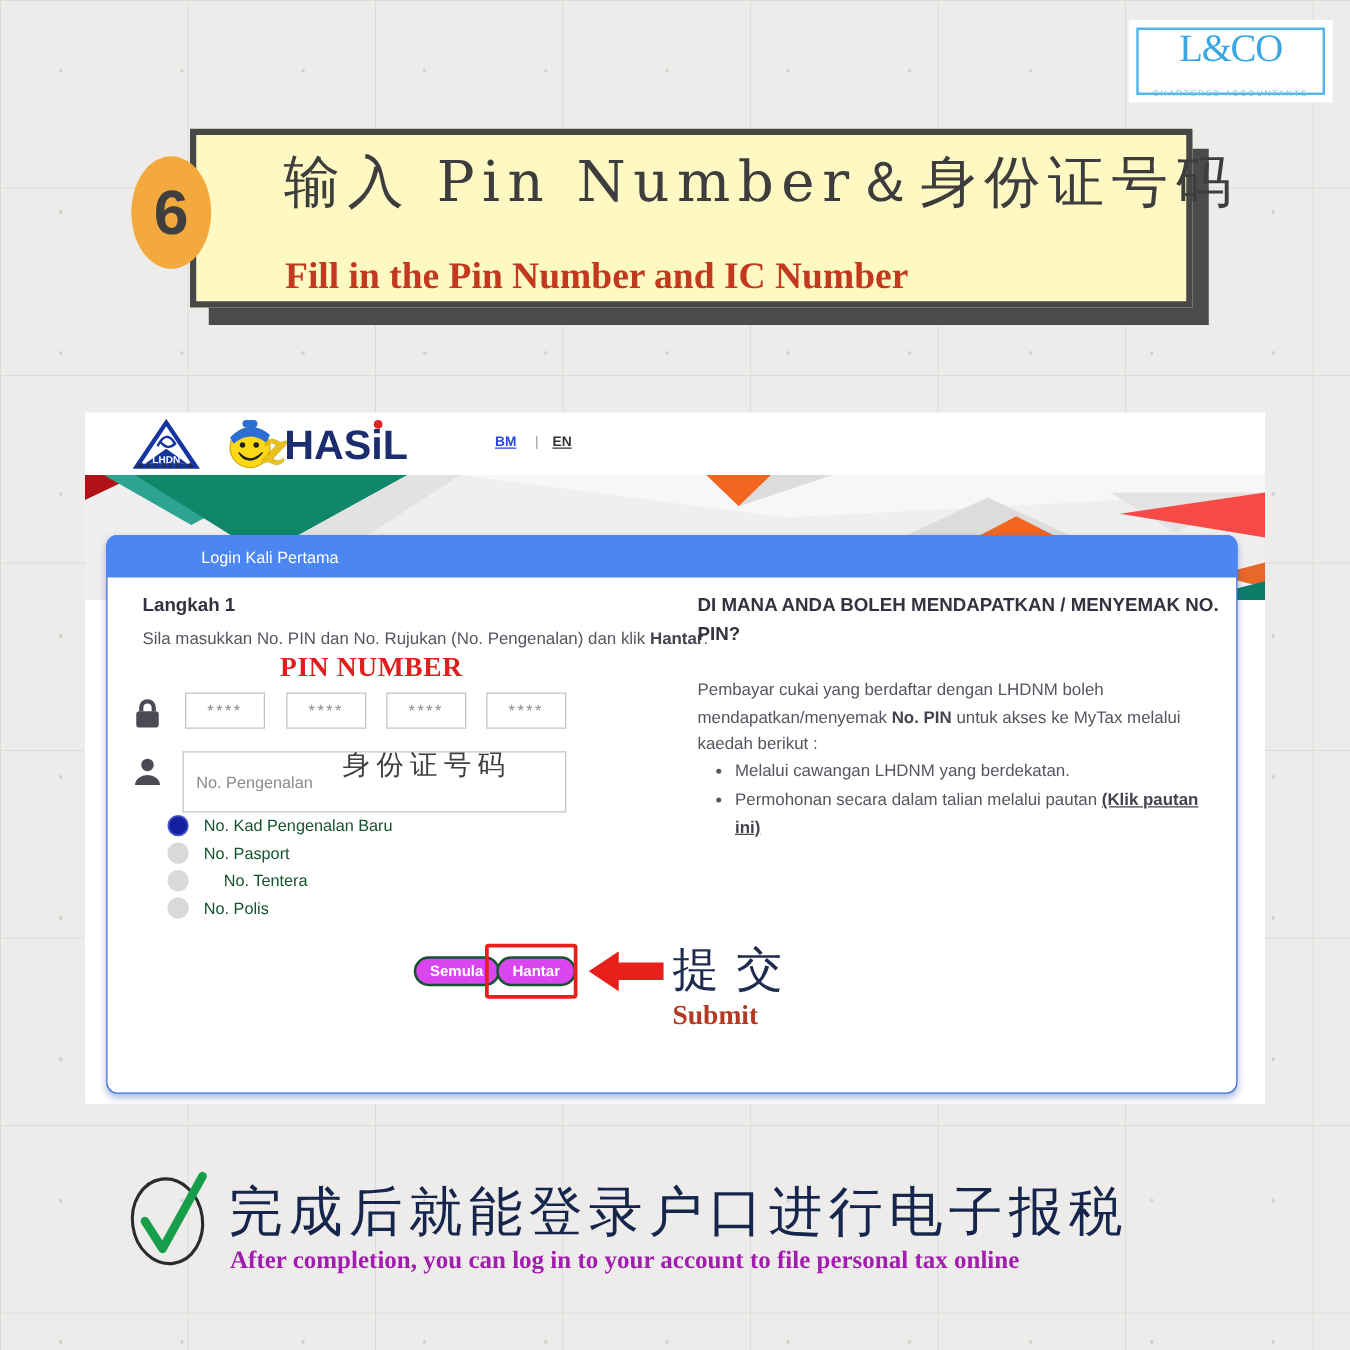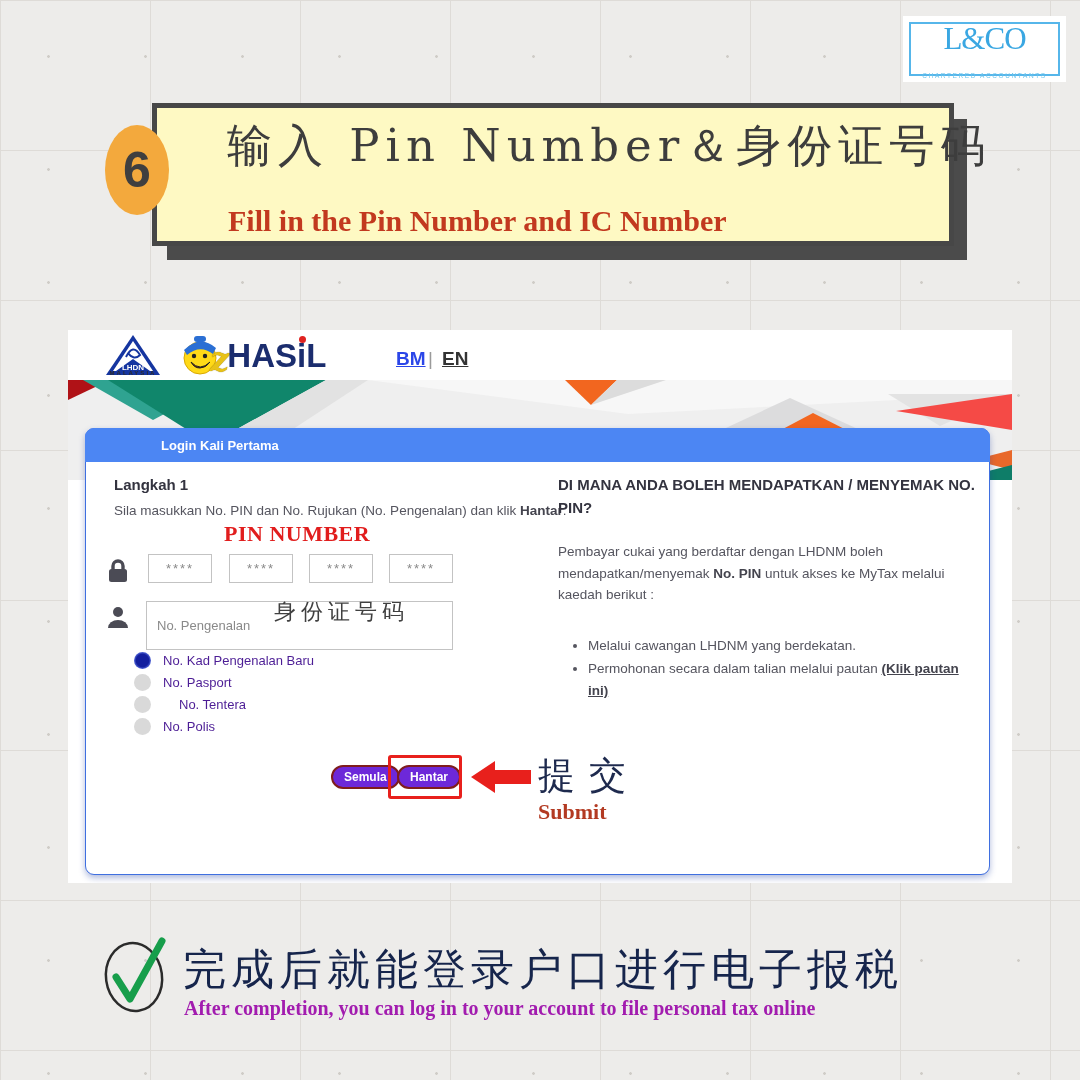--- a/index.html
+++ b/index.html
@@ -43,34 +43,34 @@
   .lhdn-logo{ position:absolute; left:38px; top:5px; width:54px; height:42px; }
   .lhdn-sub{ position:absolute; left:30px; top:40px; width:70px; text-align:center;
     font-size:6px; letter-spacing:2px; color:#2b2b2b; font-weight:bold; }
   .ez-logo{ position:absolute; left:112px; top:4px; height:42px; display:flex; align-items:center; }
   .ez-z{ font-family:"DejaVu Serif",serif; font-style:italic; font-weight:bold; font-size:34px;
     color:#e8c218; margin-left:-10px; margin-top:8px; text-shadow:0 0 1px #7a6400; }
   .ez-text{ font-size:33px; font-weight:bold; color:#1b2d6e; letter-spacing:0; line-height:1; margin-left:-2px; }
   .ez-i{ position:relative; }
   .ez-i::before{ content:""; position:absolute; top:-1px; left:2px; width:7px; height:7px;
     border-radius:50%; background:#e02320; }
-  .lang{ position:absolute; top:18px; font-size:19px; font-weight:bold; text-decoration:underline;padding-left:40px; }
+  .lang{ position:absolute; top:18px; font-size:11px; font-weight:bold; text-decoration:underline;padding-left:40px; }
   .lang-bm{ left:288px; color:#2b46e8; }
   .lang-sep{ left:320px; color:#9a9a9a; font-weight:normal; text-decoration:none; }
   .lang-en{ left:334px; color:#333; }
 
   
   .banner{ position:absolute; left:0; top:50px; width:944px; height:100px; }
 
   
   .panel{ position:absolute; left:17px; top:98px; width:905px; height:447px; background:#fff;
     border:1px solid #3f6fe0; border-radius:9px; box-shadow:0 3px 6px rgba(30,60,160,.35); }
   .panel-header{ position:absolute; left:-1px; top:-1px; width:905px; height:34px; background:#4c86f3;
     border-radius:9px 9px 0 0; display:flex; align-items:center; padding-left:28px; }
-  .panel-header-title{ color:#fff; font-size:13px; font-weight:bold;padding-left:48px; }
+  .panel-header-title{ color:#fff; font-size:13px; font-weight:normal;padding-left:48px; }
 
   .step-title{ position:absolute; left:28px; top:47px; font-size:15px; font-weight:bold; color:#33333f; }
   .instruction{ position:absolute; left:28px; top:71px; width:460px; font-size:13.5px; color:#55555f; line-height:1.65; }
   .pin-annot{ position:absolute; left:138px; top:92px; font-family:"Liberation Serif",serif;
     font-weight:bold; font-size:22px; color:#e11d1d; letter-spacing:.5px; }
 
   .lock-icon{ position:absolute; left:20px; top:129px; }
   .pin-box{ position:absolute; top:125px; width:64px; height:29px; border:1px solid #c3c3c3;
     font-size:13px; color:#8a8a8a; text-align:center; letter-spacing:2px; font-family:"Liberation Sans",sans-serif; }
   .pin-box::placeholder{ color:#8a8a8a; }
@@ -80,39 +80,39 @@
   .ic-input{ position:absolute; left:60px; top:172px; width:307px; height:49px; border:1px solid #c3c3c3;
     font-size:13px; color:#8a8a8a; padding-left:10px; font-family:"Liberation Sans",sans-serif; }
   .ic-input::placeholder{ color:#8a8a8a; }
   .ic-annot{ position:absolute; left:188px; top:168px; font-family:"DejaVu Serif",serif;
     font-size:22px; color:#404040; letter-spacing:5px; white-space:nowrap; z-index:3; }
 
   .radio-row{ position:absolute; left:48px; display:flex; align-items:center; gap:12px; height:18px; }
   .r1{ top:222px; } .r2{ top:244px; } .r3{ top:266px;gap:28px; } .r4{ top:288px; }
   .radio-dot{ width:17px; height:17px; border-radius:50%; background:#d9d9d9; flex:none; }
   .radio-dot.selected{ background:radial-gradient(circle, #131f9e 52%, #4457cc 66%, #c6cff2 100%); }
-  .radio-label{ font-size:13px; color:#4c1d95; }
+  .radio-label{ font-size:13px; color:#14532d; }
 
   .btn{ position:absolute; top:336px; height:24px; border-radius:12px; color:#fff; font-size:12px;
-    font-weight:bold; background:#6d28d9; border:2px solid #7f1d1d; display:flex; align-items:center;
+    font-weight:bold; background:#d946ef; border:2px solid #14532d; display:flex; align-items:center;
     justify-content:center; padding:0 11px; cursor:pointer; }
   .btn-semula{ left:245px; }
   .btn-hantar{ left:311px; }
   .hantar-outline{ position:absolute; left:302px; top:326px; width:74px; height:44px;
     border:3px solid #e8201c; border-radius:3px; }
   .submit-arrow{ position:absolute; left:385px; top:332px; }
   .submit-zh{ position:absolute; left:452px; top:322px; font-family:"DejaVu Serif",serif;
     font-size:37px; color:#1e2a4e; letter-spacing:14px; white-space:nowrap; }
   .submit-en{ position:absolute; left:452px; top:370px; font-family:"Liberation Serif",serif;
     font-weight:bold; font-size:22px; color:#b33a22; }
 
   .right-col{ position:absolute; left:472px; top:45px; width:420px; }
   .right-heading{ font-size:15px; font-weight:bold; color:#33333f; line-height:1.5; }
   .right-para{ margin-top:22px; font-size:13.5px; color:#55555f; line-height:1.6; }
-  .right-list{ margin-top:29px; padding-left:30px; font-size:13.5px; color:#55555f; line-height:1.6; }
+  .right-list{ margin-top:0; padding-left:30px; font-size:13.5px; color:#55555f; line-height:1.6; }
   .right-list li{ margin-bottom:2px; }
   .bold{ font-weight:bold; color:#44444e; }
   .link-bold{ font-weight:bold; text-decoration:underline; color:#44444e; }
 
   
   .check-wrap{ left:100px; top:933px; width:72px; height:82px; }
   .note-zh{ left:183px; top:941px; font-family:"DejaVu Serif",serif; font-size:43px; color:#16254c;
     letter-spacing:5px; white-space:nowrap; }
   .note-en{ left:184px; top:997px; font-family:"Liberation Serif",serif; font-weight:bold;
     font-size:20px; color:#a21caf; white-space:nowrap; }

